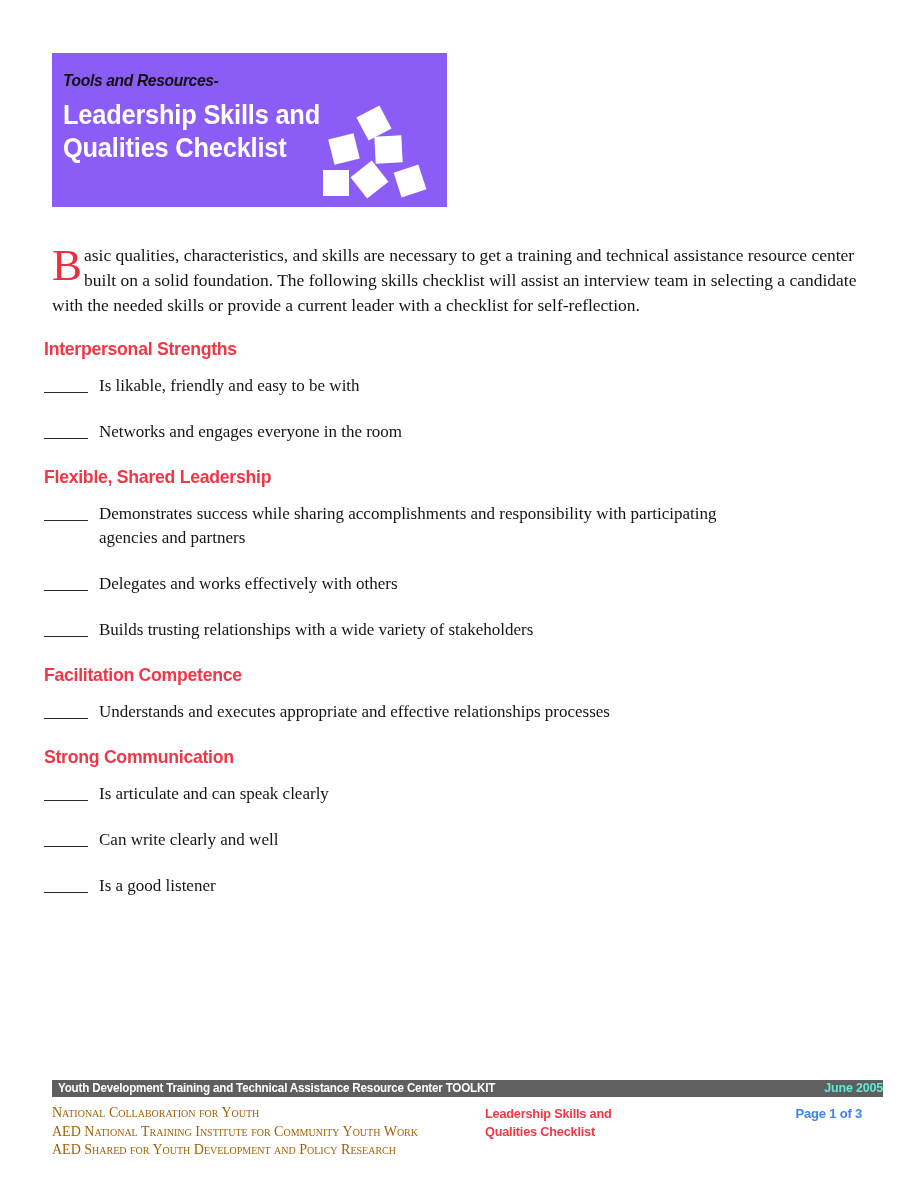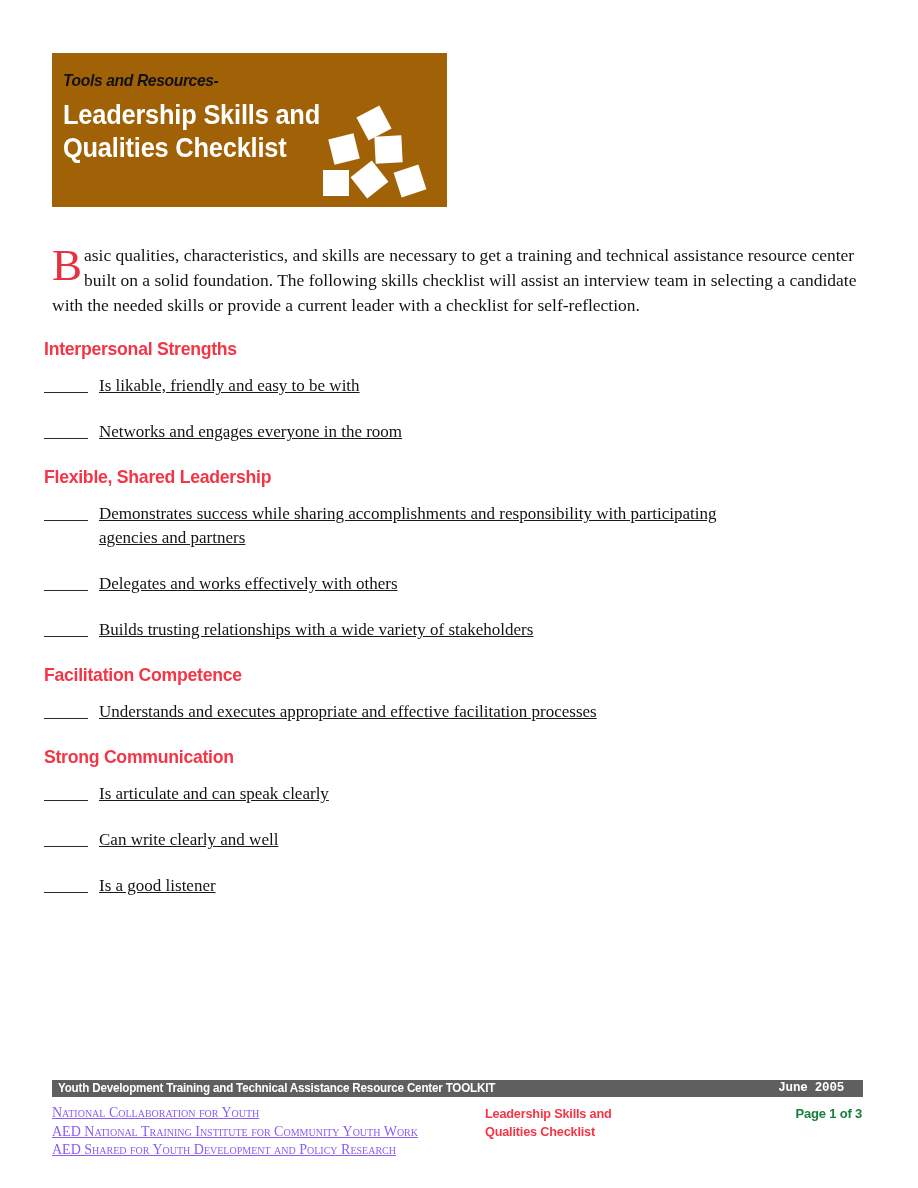--- a/index.html
+++ b/index.html
@@ -16,21 +16,21 @@
     overflow: hidden;
   }
 
   
   #header-banner {
     position: absolute;
     left: 52px;
     top: 53px;
     width: 395px;
     height: 154px;
-    background: #a16207;
+    background: #8b5cf6;
     overflow: hidden;
   }
   #banner-kicker {
     position: absolute;
     left: 11px;
     top: 18px;
     font-family: "Liberation Sans", sans-serif;
     font-style: italic;
     font-weight: bold;
     font-size: 17px;
@@ -104,21 +104,20 @@
     color: #F43545;
     letter-spacing: -0.3px;
     margin: 0 0 14px 0;
     transform: scaleX(0.93);
     transform-origin: left center;
   }
   .checklist-item {
     display: flex;
     align-items: flex-start;
     margin-bottom: 22px;
-    text-decoration: underline;
   }
   .item-blank {
     flex: 0 0 auto;
     width: 44px;
     height: 18px;
     border-bottom: 1.6px solid #2a2a2a;
     margin-right: 11px;
   }
   .item-text {
     flex: 1 1 auto;
@@ -131,56 +130,56 @@
   .section + .section { margin-top: 6px; }
 
   
   #footer-bar {
     position: absolute;
     left: 52px;
     top: 1080px;
     width: 811px;
     height: 17px;
     background: #5F5F5F;
+    padding-left: 20px;
   }
   #footer-bar-title {
     position: absolute;
     left: 6px;
     top: 1px;
     font-family: "Liberation Sans", sans-serif;
     font-weight: bold;
     font-size: 12.5px;
     color: #ffffff;
     letter-spacing: -0.2px;
     white-space: nowrap;
     transform: scaleX(0.93);
     transform-origin: left top;
   }
   #footer-bar-date {
     position: absolute;
-    right: 19px;
+    right: 0;
     top: 1px;
-    font-family: Liberation Mono, monospace;
+    font-family: Liberation Sans, sans-serif;
     font-weight: bold;
     font-size: 12.5px;
-    color: #ffffff;
+    color: #5eead4;
     letter-spacing: -0.2px;
     white-space: nowrap;
   }
   #footer-org {
     position: absolute;
     left: 52px;
     top: 1104px;
     width: 420px;
     font-family: "Liberation Serif", serif;
     font-variant: small-caps;
     font-size: 14px;
     line-height: 18.5px;
-    color: #8b5cf6;
-    text-decoration: underline;
+    color: #a16207;
   }
   #footer-doc {
     position: absolute;
     left: 485px;
     top: 1105px;
     width: 250px;
     font-family: "Liberation Sans", sans-serif;
     font-weight: bold;
     font-size: 13.5px;
     line-height: 18px;
@@ -189,21 +188,21 @@
     transform: scaleX(0.94);
     transform-origin: left top;
   }
   #footer-page {
     position: absolute;
     right: 56px;
     top: 1106px;
     font-family: "Liberation Sans", sans-serif;
     font-weight: bold;
     font-size: 13px;
-    color: #15803d;
+    color: #3b82f6;
     letter-spacing: -0.2px;
     white-space: nowrap;
   }
 </style>
 </head>
 <body>
 
 <div id="header-banner">
   <div id="banner-kicker">Tools and Resources-</div>
   <div id="banner-title">
@@ -249,21 +248,21 @@
     <div class="checklist-item">
       <span class="item-blank"></span>
       <span class="item-text">Builds trusting relationships with a wide variety of stakeholders</span>
     </div>
   </div>
 
   <div class="section">
     <h2 class="section-heading">Facilitation Competence</h2>
     <div class="checklist-item">
       <span class="item-blank"></span>
-      <span class="item-text">Understands and executes appropriate and effective facilitation processes</span>
+      <span class="item-text">Understands and executes appropriate and effective relationships processes</span>
     </div>
   </div>
 
   <div class="section">
     <h2 class="section-heading">Strong Communication</h2>
     <div class="checklist-item">
       <span class="item-blank"></span>
       <span class="item-text">Is articulate and can speak clearly</span>
     </div>
     <div class="checklist-item">

